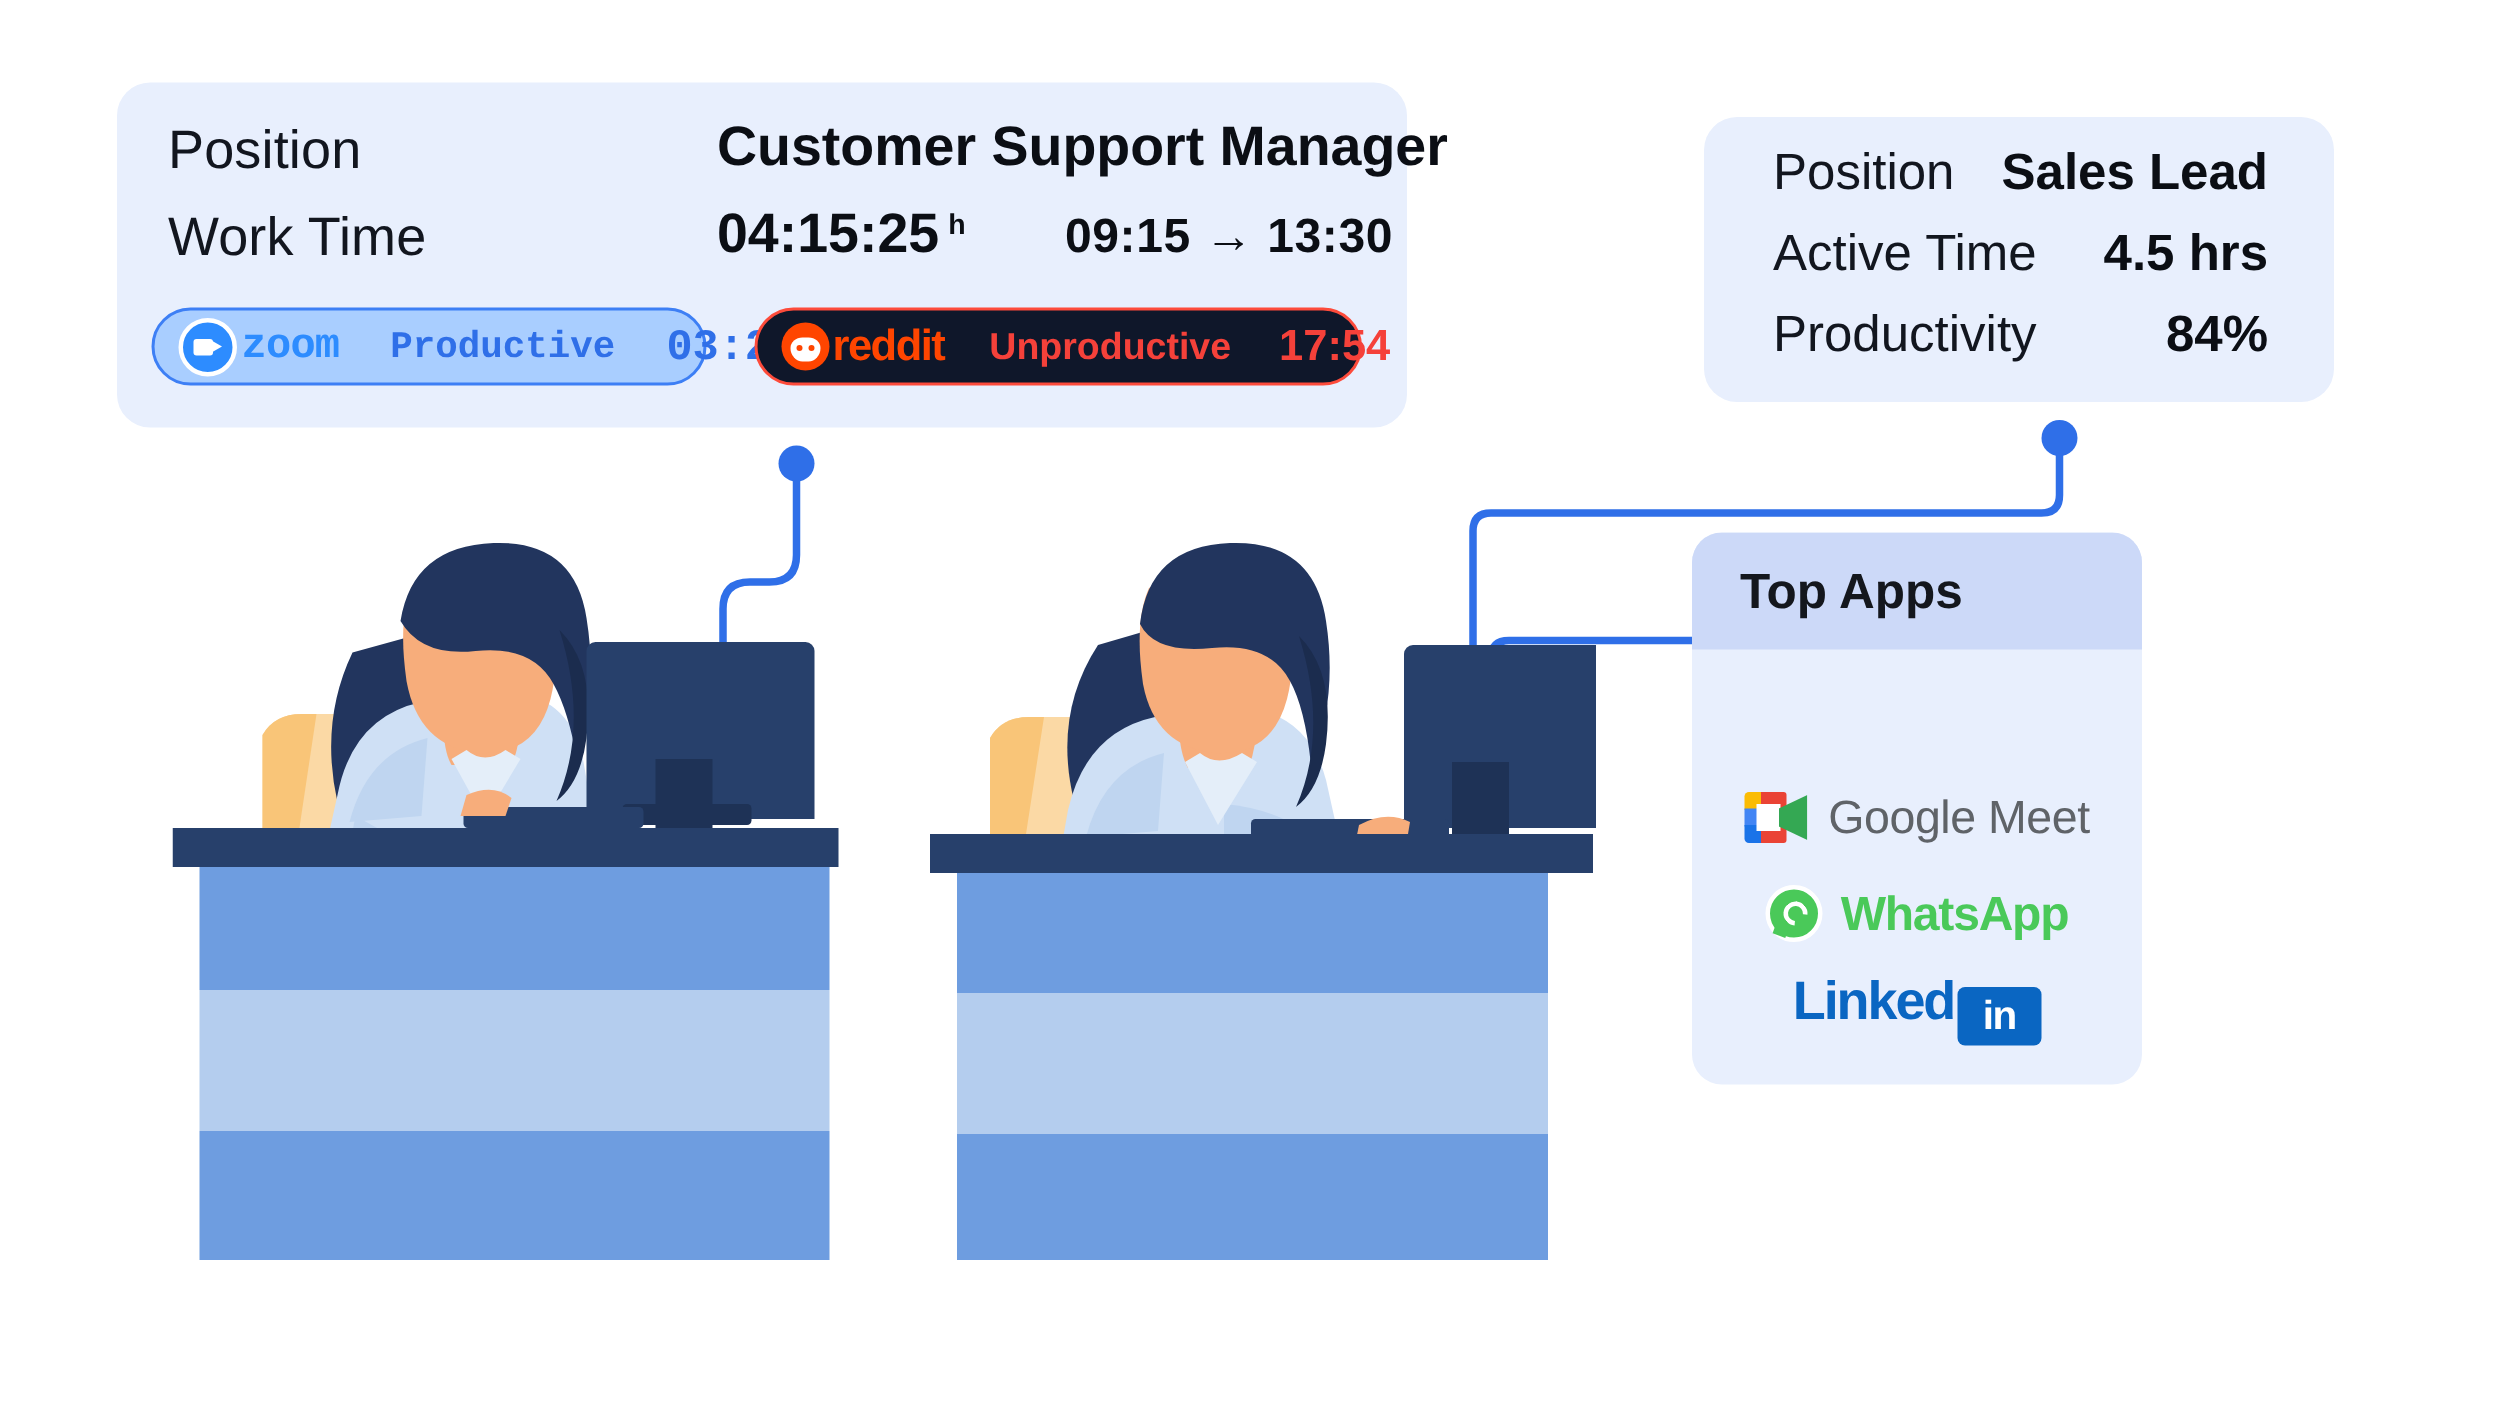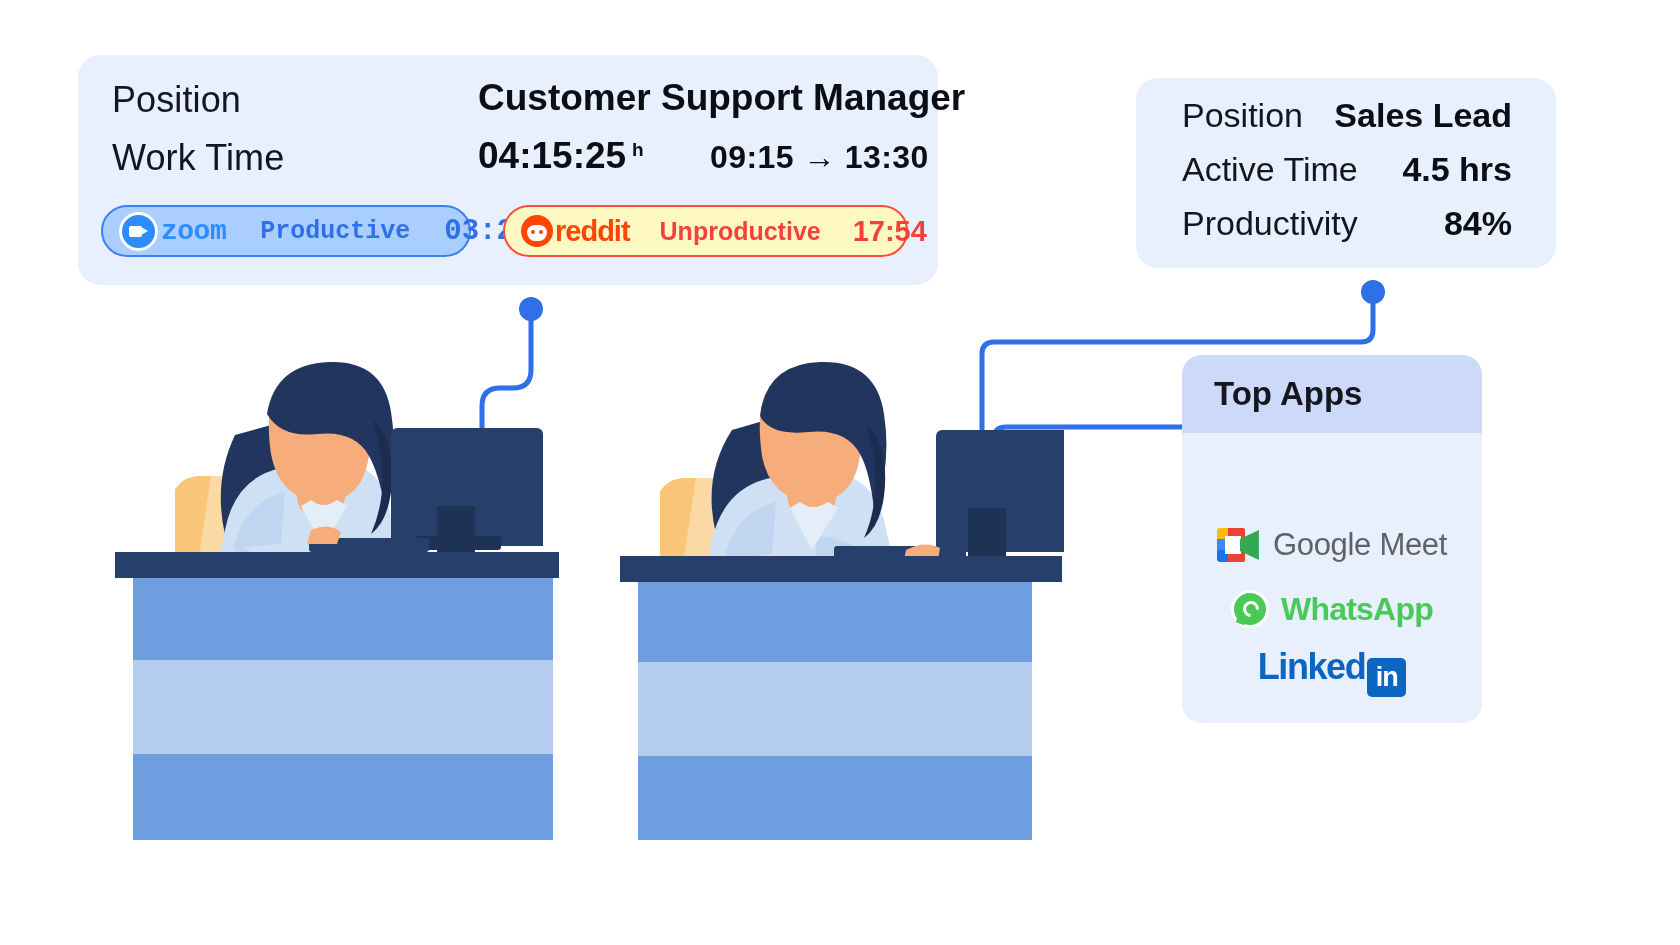--- a/index.html
+++ b/index.html
@@ -54,21 +54,21 @@
     border-radius:999px;
     box-sizing:border-box;
     height:52px;
   }
   #chip-zoom{
     left:23px;top:150px;width:370px;
     background:#a9ceff;border:2px solid #3d7ff5;font-family:Liberation Mono, monospace;
   }
   #chip-reddit{
     left:425px;top:150px;width:405px;
-    background:#fef9c3;border:2px solid #fd4b3b;
+    background:#0f172a;border:2px solid #fd4b3b;
   }
   .chip .chip-state{font-size:25px;font-weight:700;}
   .chip .chip-time {font-size:29px;font-weight:700;}
   #chip-zoom .chip-state,#chip-zoom .chip-time{color:#2f6fe8;}
   #chip-reddit .chip-state,#chip-reddit .chip-time{color:#f5413a;}
 
   .zoom-mark{display:flex;align-items:center;margin-left:16px;}
   .zoom-circle{
     width:33px;height:33px;border-radius:50%;
     background:#2d8cff;position:relative;flex:none;
@@ -109,21 +109,21 @@
   }
 
   
   .rc-row{position:absolute;width:100%;}
   .rc-lbl{position:absolute;left:46px;font-size:34px;font-weight:400;color:#12161f;white-space:nowrap;}
   .rc-val{position:absolute;right:44px;font-size:34px;font-weight:700;color:#0b0e14;white-space:nowrap;}
   #rc-r0{top:18px;} #rc-r1{top:72px;} #rc-r2{top:126px;}
 
   
   #apps-panel{
-    position:absolute;left:1182px;top:355px;width:300px;height:368px;
+    position:absolute;left:1128px;top:355px;width:300px;height:368px;
     background:#e8effd;border-radius:20px;overflow:hidden;
   }
   #apps-header{
     position:absolute;left:0;top:0;width:100%;height:78px;
     background:#ccd9f8;
     display:flex;align-items:center;
   }
   #apps-title{margin-left:32px;font-size:33px;font-weight:700;color:#14171d;}
   .app-row{
     position:absolute;left:0;width:100%;
@@ -168,21 +168,21 @@
   }
   .wa-icon::after{
     content:"";position:absolute;left:3px;bottom:1px;width:9px;height:9px;
     background:#4ac959;transform:rotate(20deg);
   }
   .wa-txt{font-size:32px;font-weight:700;color:#4ac959;letter-spacing:-.8px;}
 
   .li-txt{font-size:36px;font-weight:700;color:#0a66c2;letter-spacing:-1.4px;}
   .li-box{
     display:inline-flex;align-items:center;justify-content:center;
-    width:39px;height:39px;background:#0a66c2;border-radius:5px;
+    width:56px;height:39px;background:#0a66c2;border-radius:5px;
     color:#fff;font-size:27px;font-weight:700;letter-spacing:-1px;
     margin-left:2px;vertical-align:-7px;
   }
 
   
   #connectors{position:absolute;left:0;top:0;width:1680px;height:945px;}
 
   
   .scene{position:absolute;}
   #scene-1{left:115px;top:330px;width:450px;height:510px;}

